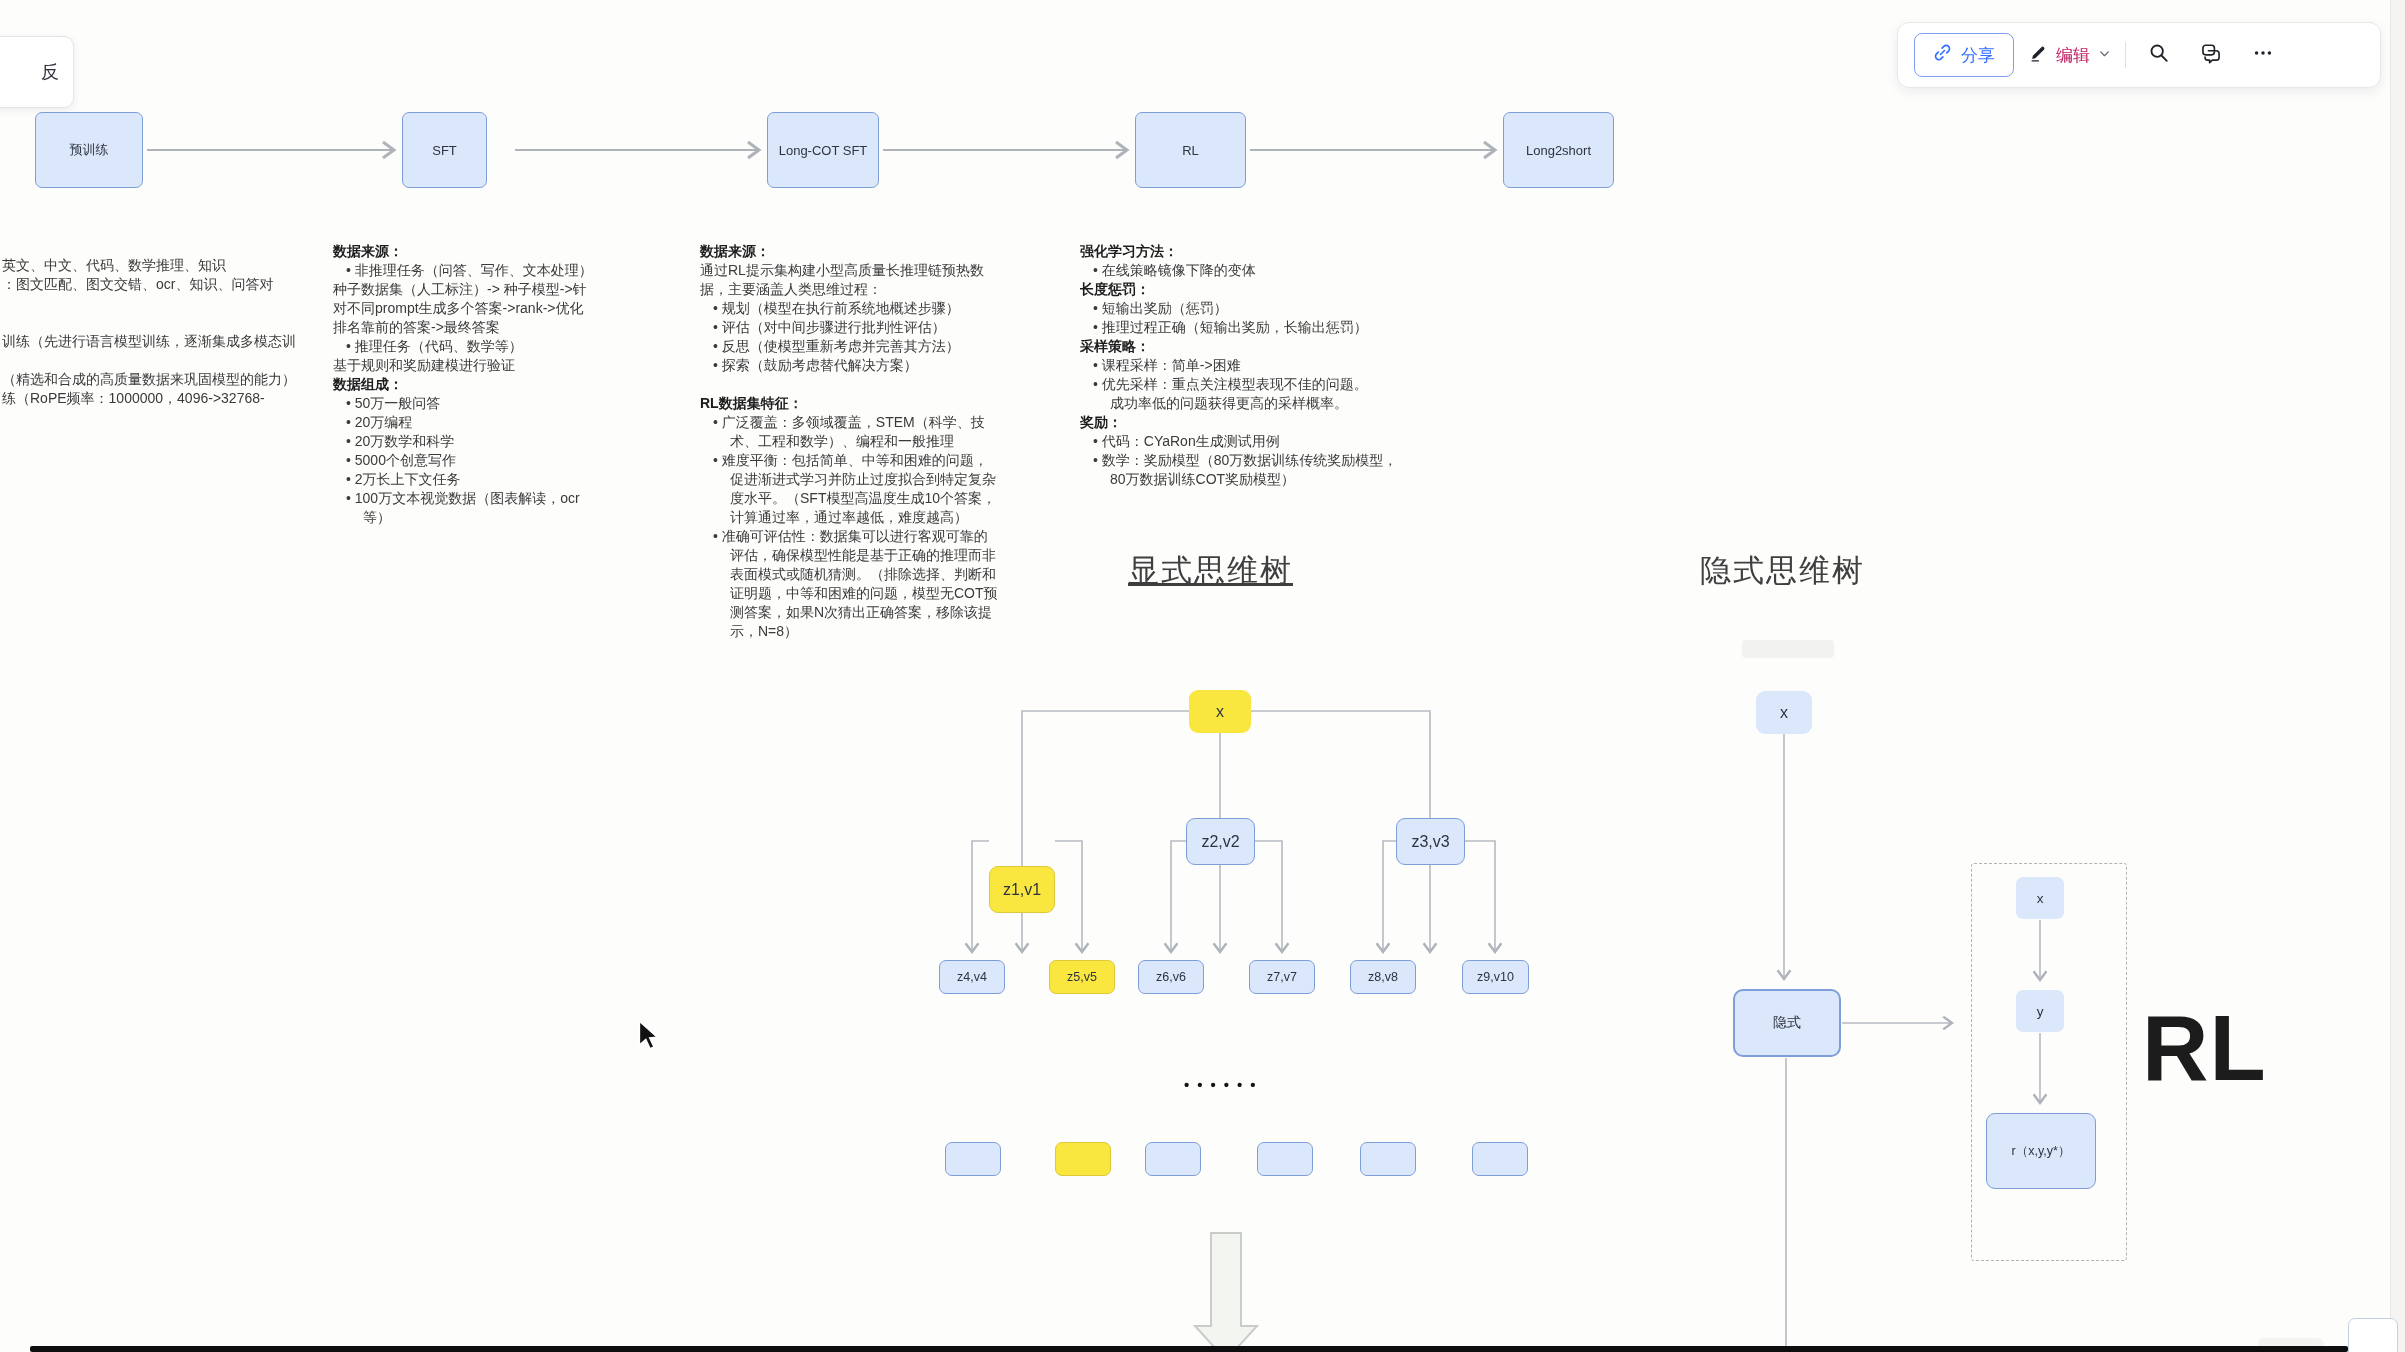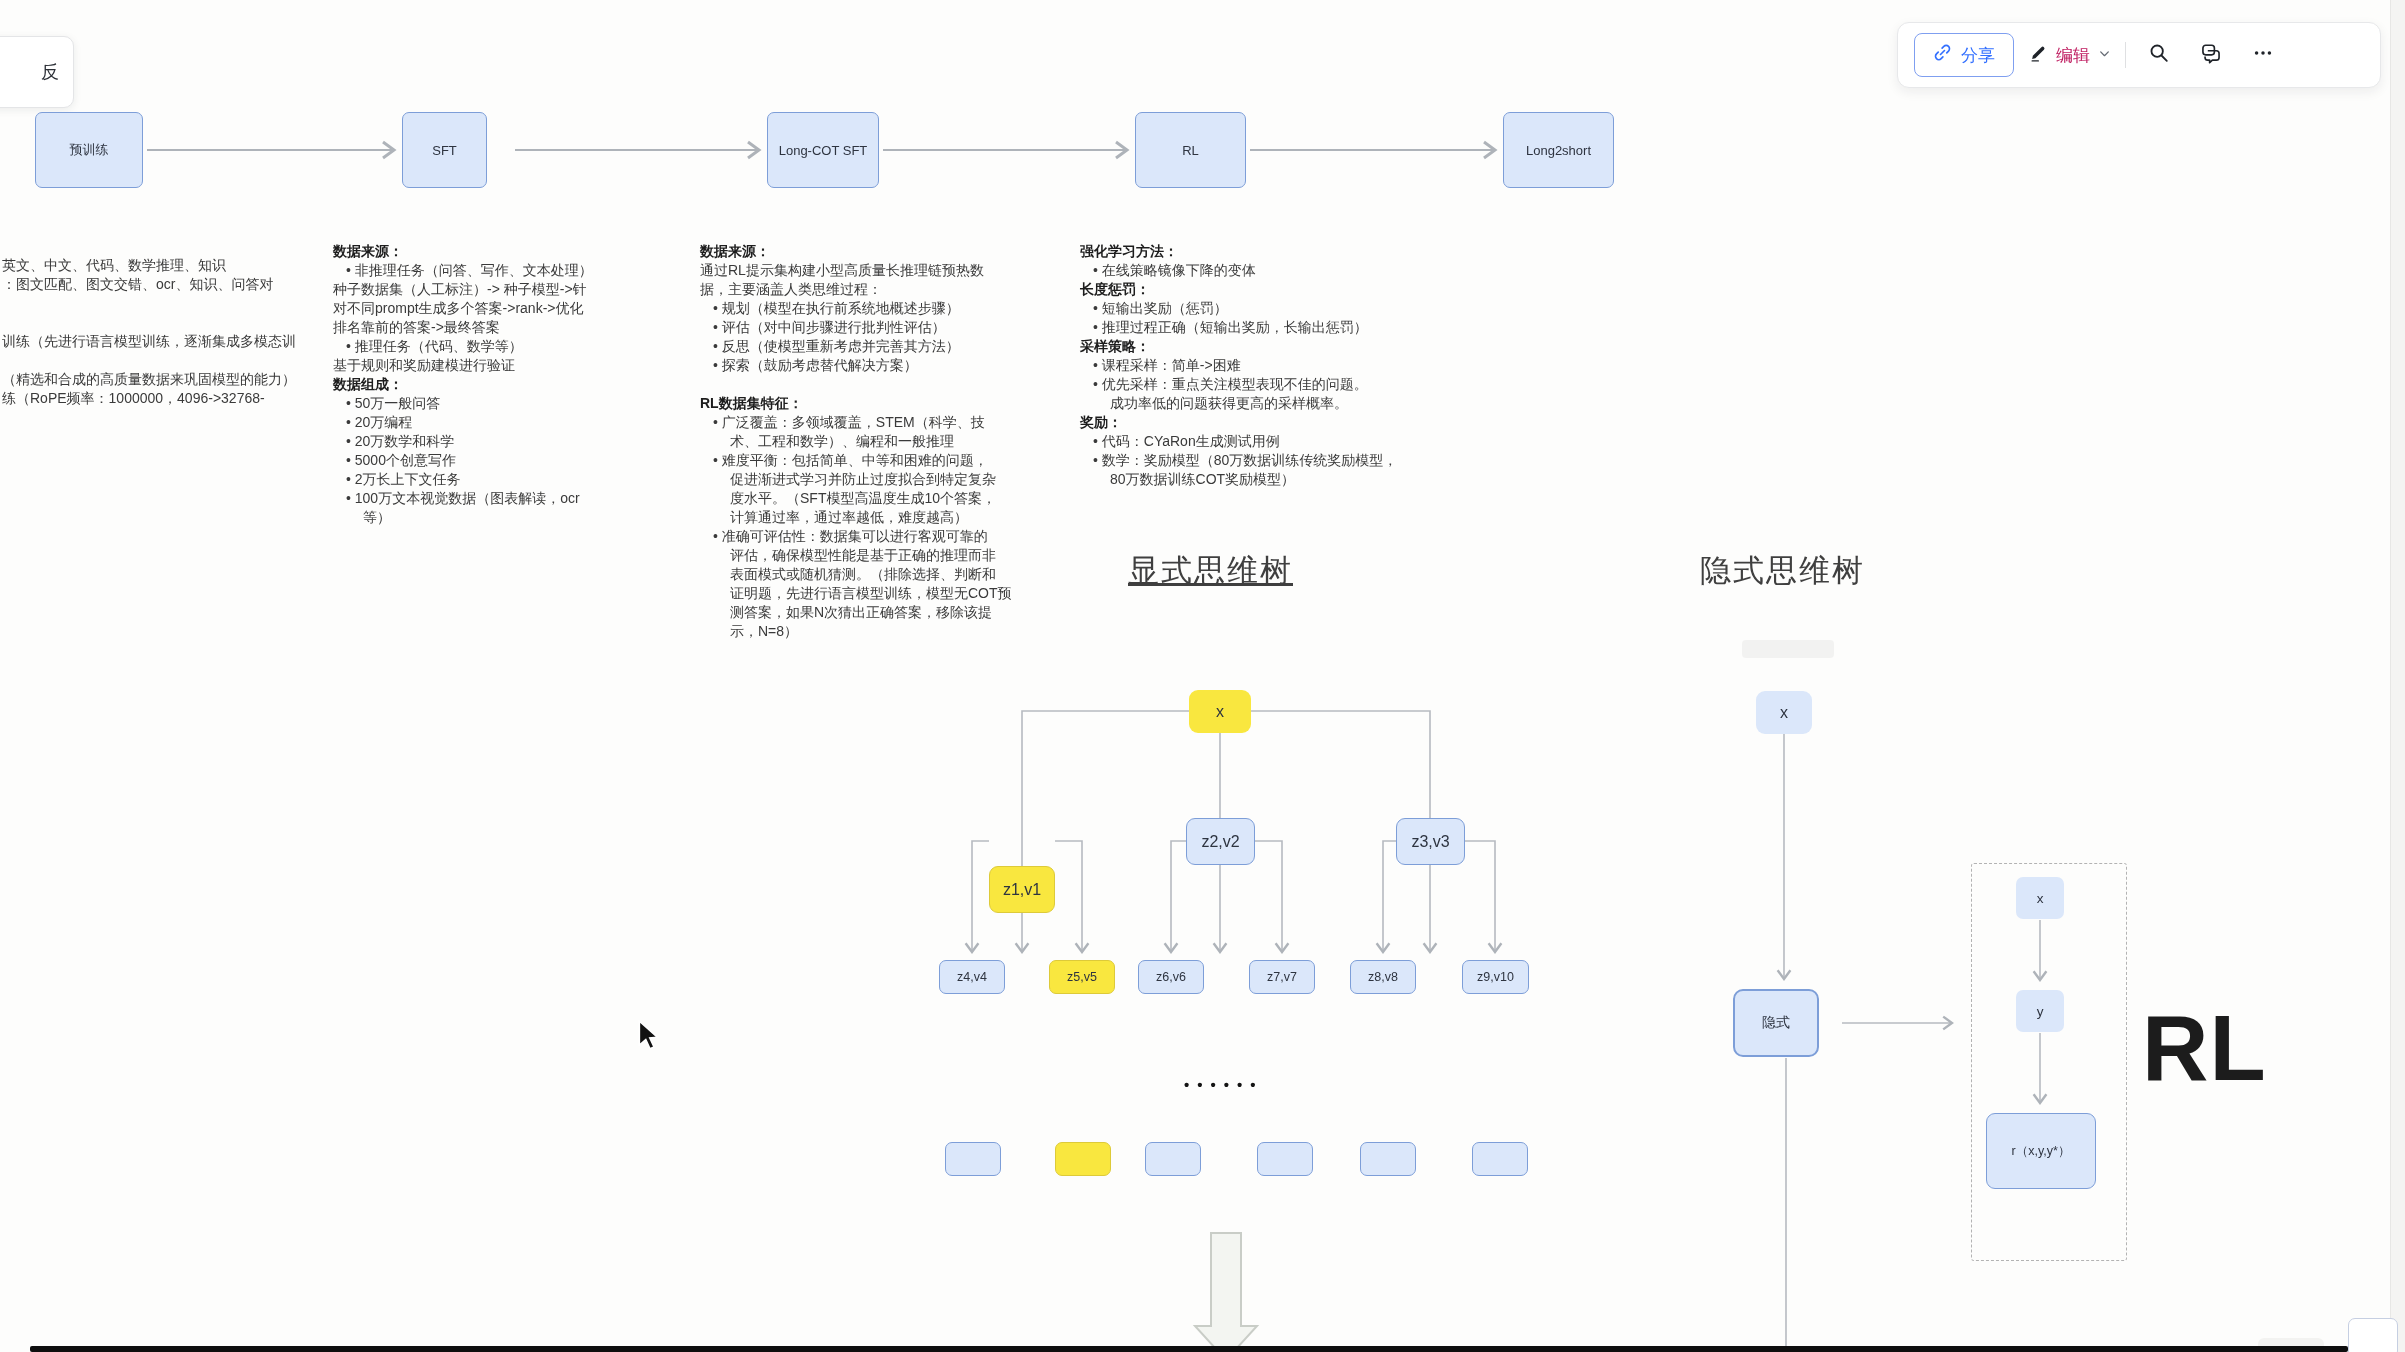--- a/index.html
+++ b/index.html
@@ -203,21 +203,21 @@
       <div class="ln bold">RL数据集特征：</div>
       <div class="ln ind1">• 广泛覆盖：多领域覆盖，STEM（科学、技</div>
       <div class="ln ind2">术、工程和数学）、编程和一般推理</div>
       <div class="ln ind1">• 难度平衡：包括简单、中等和困难的问题，</div>
       <div class="ln ind2">促进渐进式学习并防止过度拟合到特定复杂</div>
       <div class="ln ind2">度水平。（SFT模型高温度生成10个答案，</div>
       <div class="ln ind2">计算通过率，通过率越低，难度越高）</div>
       <div class="ln ind1">• 准确可评估性：数据集可以进行客观可靠的</div>
       <div class="ln ind2">评估，确保模型性能是基于正确的推理而非</div>
       <div class="ln ind2">表面模式或随机猜测。（排除选择、判断和</div>
-      <div class="ln ind2">证明题，先进行语言模型训练，模型无COT预</div>
+      <div class="ln ind2">证明题，中等和困难的问题，模型无COT预</div>
       <div class="ln ind2">测答案，如果N次猜出正确答案，移除该提</div>
       <div class="ln ind2">示，N=8）</div>
     </div>
   <div class="notes abs" style="left:1080px;top:242px;width:330px;">
       <div class="ln bold">强化学习方法：</div>
       <div class="ln ind1">• 在线策略镜像下降的变体</div>
       <div class="ln bold">长度惩罚：</div>
       <div class="ln ind1">• 短输出奖励（惩罚）</div>
       <div class="ln ind1">• 推理过程正确（短输出奖励，长输出惩罚）</div>
       <div class="ln bold">采样策略：</div>
@@ -274,21 +274,21 @@
   <div class="box node-sm abs" style="left:1257px;top:1142px;width:56px;height:34px;"></div>
   <div class="box node-sm abs" style="left:1360px;top:1142px;width:56px;height:34px;"></div>
   <div class="box node-sm abs" style="left:1472px;top:1142px;width:56px;height:34px;"></div>
 
   <div class="hl-smudge abs" style="left:1742px;top:640px;width:92px;height:18px;"></div>
 
   <div class="box flat node-lg abs" style="left:1756px;top:691px;width:56px;height:43px;">
       <span>x</span>
     </div>
 
-  <div class="box model-box abs" style="left:1733px;top:989px;width:86px;height:68px;">
+  <div class="box model-box abs" style="left:1733px;top:989px;width:108px;height:68px;">
       <span>隐式</span>
     </div>
 
   <div class="dashed-frame abs" style="left:1971px;top:863px;width:156px;height:398px;"></div>
 
   <div class="box flat node-sm abs" style="left:2016px;top:877px;width:48px;height:42px;font-size:13.5px;">
       <span>x</span>
     </div>
   <div class="box flat node-sm abs" style="left:2016px;top:990px;width:48px;height:42px;font-size:13.5px;">
       <span>y</span>

